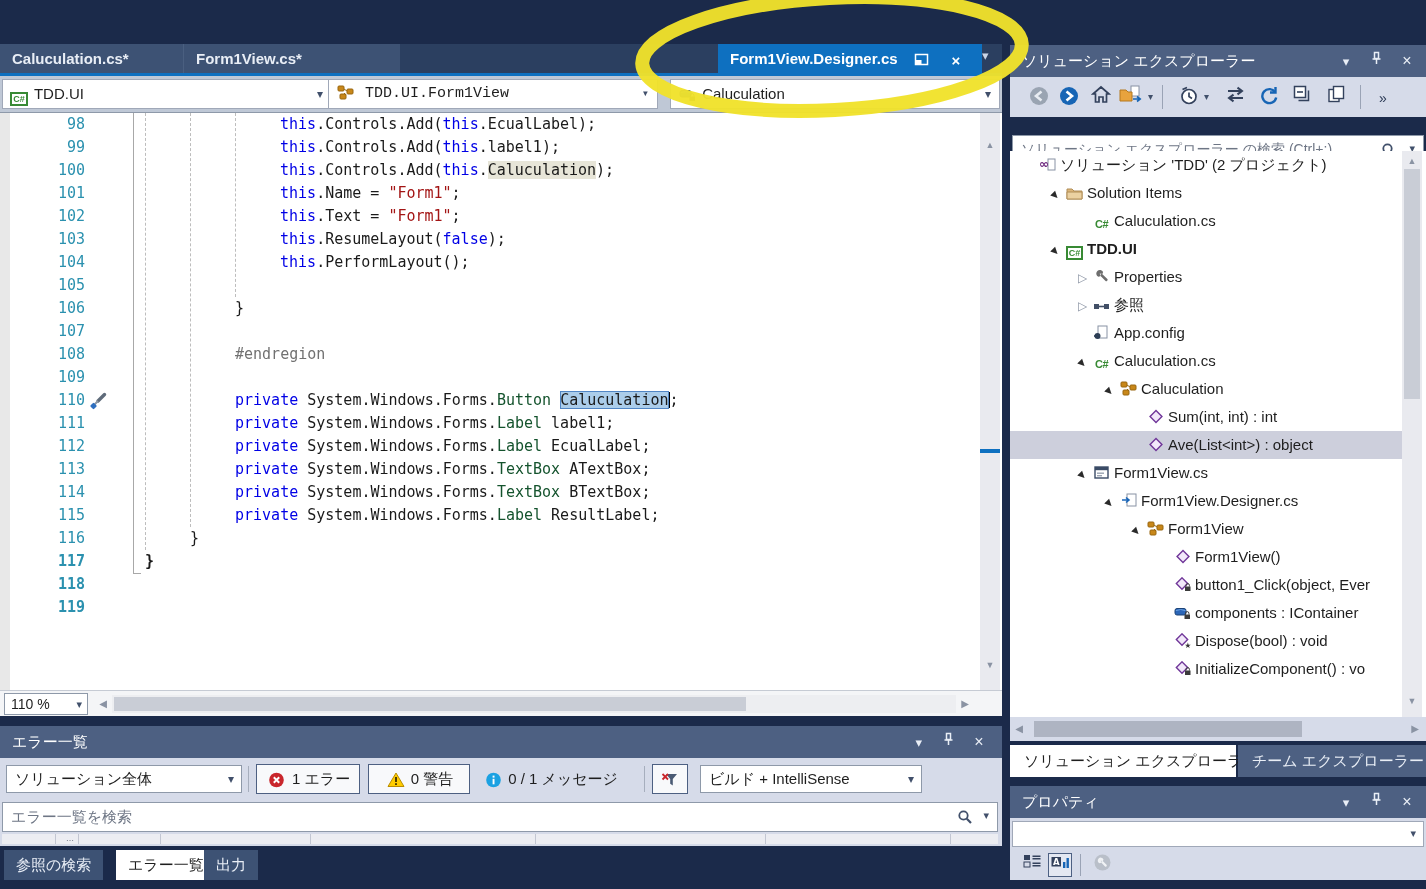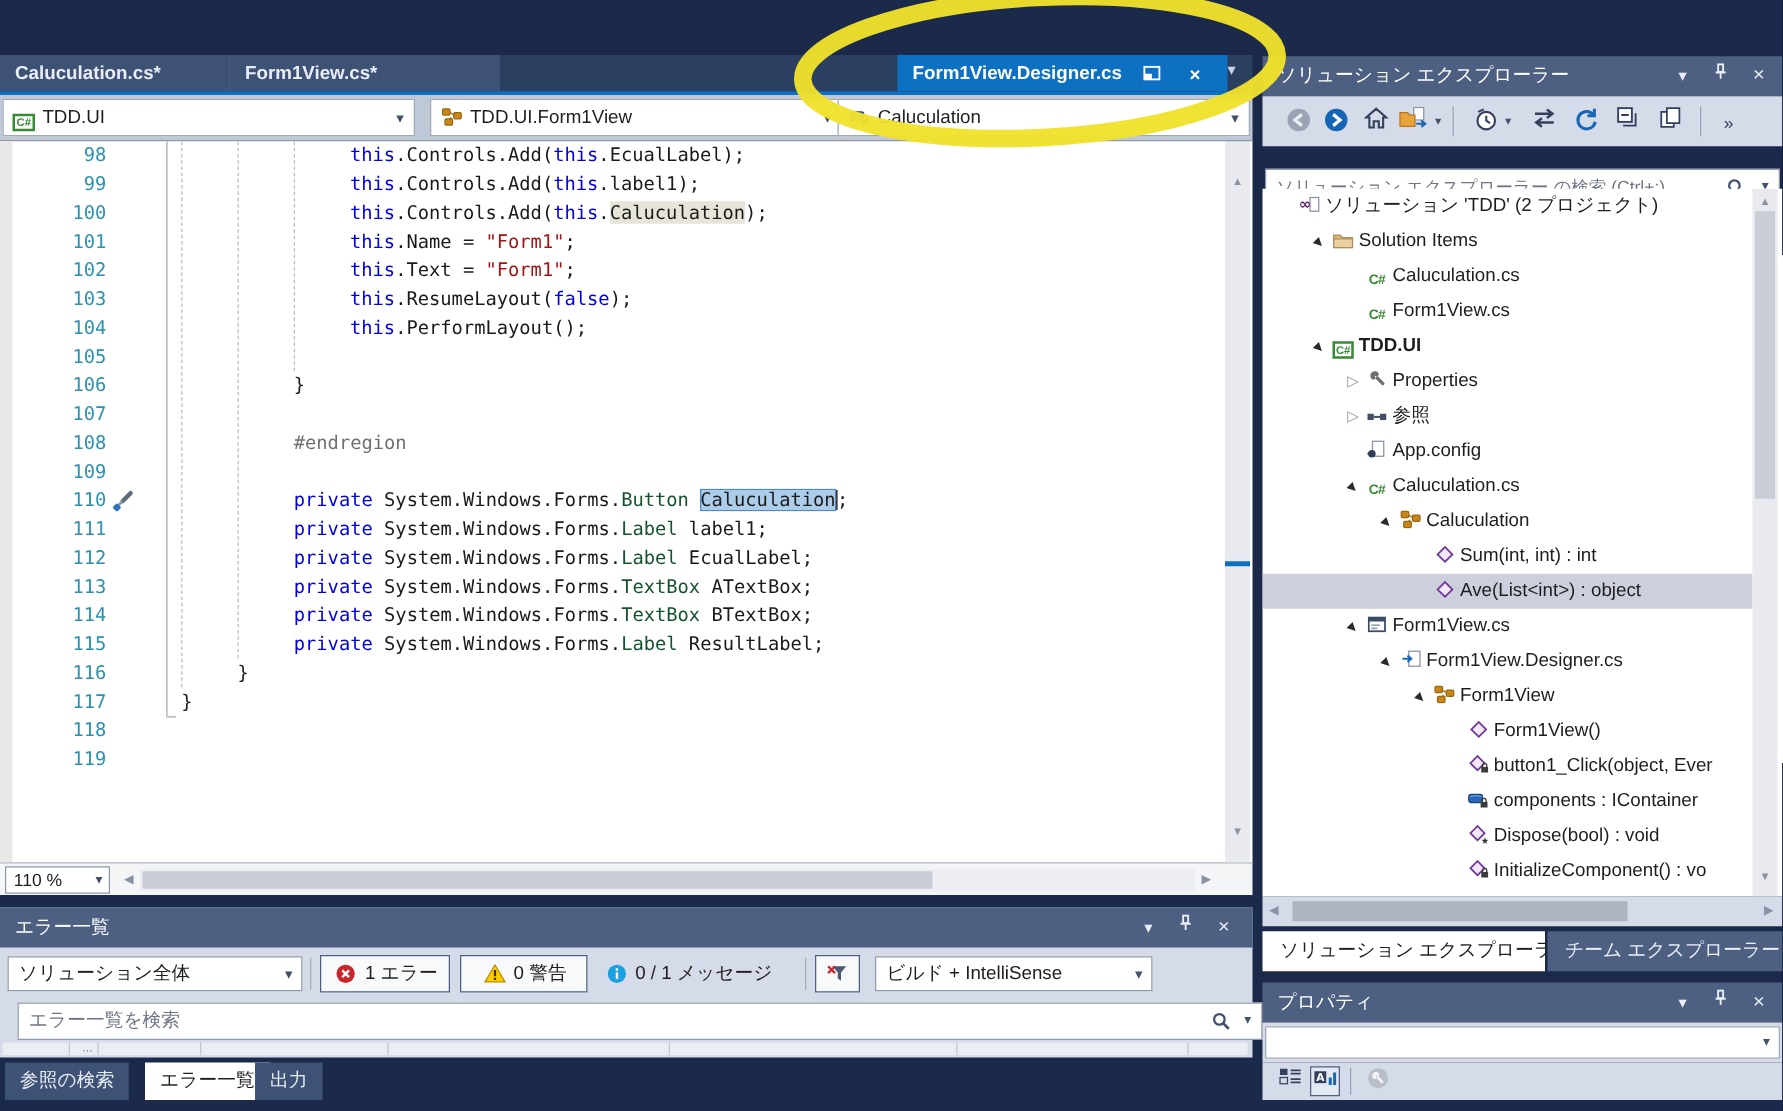--- a/index.html
+++ b/index.html
@@ -29,21 +29,21 @@
   #editor { position:absolute; left:0; top:112px; width:1002px; height:578px; background:#FFFFFF;
             border-top:1px solid #8E99A9; overflow:hidden; }
   #editor .lstrip { position:absolute; left:0; top:0; width:10px; height:100%; background:#E8E8E8; }
   .guide { position:absolute; width:0; }
   .guide.solid { border-left:1px solid #A8A8A8; }
   .guide.dash  { border-left:1px dashed #BDBDBD; }
   .gfoot { position:absolute; height:1px; background:#A8A8A8; }
   #code-lines { position:absolute; left:0; top:0; right:22px;
                 font-family:"DejaVu Sans Mono", monospace; font-size:15px; }
   .cl { position:relative; height:23px; line-height:23px; white-space:pre; }
-  .cl.ind1 { padding-left:145px; } .cl.ind2 { padding-left:190px; }
+  .cl.ind1 { padding-left:145px;font-weight:bold; } .cl.ind2 { padding-left:190px; }
   .cl.ind3 { padding-left:235px; } .cl.ind4 { padding-left:280px; }
   .cl .num { position:absolute; left:0; top:0; width:85px; text-align:right; color:#2B91AF; }
   .ic.glyph { position:absolute; left:88px; top:3px; width:20px; }
   .tok-k { color:#0000E6; } .tok-p { color:#1A1A1A; } .tok-t { color:#14532d; }
   .tok-s { color:#A31515; } .tok-pp { color:#717171; }
   .tok-hl { color:#1A1A1A; background:#E7E5D8; }
   .tok-sel { color:#1A1A1A; background:#ABCDEA; box-shadow:inset 0 0 0 1px #5186C5; }
   .caret { display:inline-block; width:1px; height:16px; background:#000; vertical-align:-3px; }
 
   
@@ -73,21 +73,21 @@
   .phbtn { display:inline-block; width:26px; text-align:center; color:#E9EEF6; font-size:13px; line-height:32px; }
   #etoolbar { position:relative; height:42px; }
   .ecombo { position:absolute; top:7px; height:28px; background:#fff; border:1px solid #8E99A9;
             font-size:15px; line-height:26px; padding-left:8px; white-space:nowrap; }
   .ecombo .chev { position:absolute; right:7px; color:#41506B; font-size:12px; }
   .ebtn { position:absolute; top:6px; height:30px; background:#F8F9FB; border:1px solid #4D6082;
           font-size:15px; line-height:28px; text-align:center; white-space:nowrap; }
   .ebtn .ic, .emsg .ic { display:inline-block; width:22px; vertical-align:-4px; }
   .emsg { position:absolute; top:6px; height:30px; font-size:15px; line-height:30px; white-space:nowrap; }
   .esep { position:absolute; top:8px; width:1px; height:26px; background:#A6AEBD; }
-  #esearch { position:absolute; left:14px; top:76px; width:996px; height:30px; background:#fff;
+  #esearch { position:absolute; left:2px; top:76px; width:996px; height:30px; background:#fff;
              border:1px solid #8E99A9; }
   #esearch input { border:0; outline:0; width:920px; height:26px; font-size:15px; padding-left:8px;
                    font-family:"Liberation Sans",sans-serif; background:transparent; }
   #esearch .lens { position:absolute; right:24px; top:6px; }
   #esearch .chev { position:absolute; right:8px; top:6px; color:#41506B; font-size:11px; }
   #esliver { position:absolute; left:2px; top:108px; width:996px; height:10px; background:#ECEDF2; }
   #esliver .col { position:absolute; top:0; width:1px; height:10px; background:#C2C6D2; }
   #esliver .dots { position:absolute; top:2px; left:64px; color:#6B7180; font-size:8px; letter-spacing:1px; }
 
   
@@ -169,21 +169,21 @@
   </div>
   <div id="tab-underline"></div>
   <span id="tabwell-chev">▾</span>
 
   <div id="navbar">
     <div class="ncombo" style="left:2px;width:330px;">
       <span class="nic"><span class="proj-ic">C#</span></span>
       <span>TDD.UI</span>
       <span class="chev">▾</span>
     </div>
-    <div class="ncombo" style="left:344px;width:330px;">
+    <div class="ncombo" style="left:328px;width:330px;font-family:Liberation Mono, monospace;">
       <span class="nic"><svg width="17" height="15">
             <rect x="1" y="1" width="6" height="5" rx="1" fill="#C88719" stroke="#996710"></rect>
             <rect x="10" y="4" width="6" height="5" rx="1" fill="#C88719" stroke="#996710"></rect>
             <rect x="3" y="9" width="6" height="5" rx="1" fill="#C88719" stroke="#996710"></rect>
             <path d="M7 4 L10 6 M7 8 L9 10" stroke="#996710" fill="none"></path>
           </svg></span>
       <span>TDD.UI.Form1View</span>
       <span class="chev">▾</span>
     </div>
     <div class="ncombo" style="left:670px;width:330px;">
@@ -408,21 +408,20 @@
     <div id="tree">
         <div class="trow" style="padding-left: 10px;"><span class="exp">&nbsp;</span><span class="ic"><svg width="17" height="15">
               <rect x="9" y="2" width="7" height="11" fill="#fff" stroke="#8892A4"></rect>
               <text x="0" y="11" font-size="12" font-weight="bold" fill="#68217A" font-family="DejaVu Sans">∞</text>
             </svg></span><span class="tlabel">ソリューション 'TDD' (2 プロジェクト)</span></div>
         <div class="trow" style="padding-left: 37px;"><span class="exp open">▶</span><span class="ic"><svg width="17" height="14">
               <path d="M1 3 h5 l2 2 h8 v8 H1 Z" fill="#DCB67A" stroke="#B08D57"></path>
               <path d="M1 6 h15 v7 H1 Z" fill="#EBD1A1" stroke="#B08D57"></path>
             </svg></span><span class="tlabel">Solution Items</span></div>
         <div class="trow" style="padding-left: 64px;"><span class="exp">&nbsp;</span><span class="ic"><span class="txt-ic">C#</span></span><span class="tlabel">Caluculation.cs</span></div>
-        <div class="trow" style="padding-left: 64px;"><span class="exp">&nbsp;</span><span class="ic"><span class="txt-ic">C#</span></span><span class="tlabel">Form1View.cs</span></div>
         <div class="trow boldrow" style="padding-left: 37px;"><span class="exp open">▶</span><span class="ic"><span class="proj-ic">C#</span></span><span class="tlabel">TDD.UI</span></div>
         <div class="trow" style="padding-left: 64px;"><span class="exp closed">▷</span><span class="ic"><svg width="16" height="16">
               <g transform="rotate(-45 8 8)">
                 <rect x="7" y="6" width="2.6" height="9" rx="1" fill="#6E6E6E"></rect>
                 <path d="M4.8 6 a3.6 3.6 0 1 1 6.8 0 l-1.9 .9 -1.5 -2.2 -1.5 2.2 Z" fill="#6E6E6E"></path>
               </g>
             </svg></span><span class="tlabel">Properties</span></div>
         <div class="trow" style="padding-left: 64px;"><span class="exp closed">▷</span><span class="ic"><svg width="17" height="12">
               <rect x="1" y="4" width="5" height="5" fill="#424F66"></rect>
               <rect x="11" y="4" width="5" height="5" fill="#424F66"></rect>

